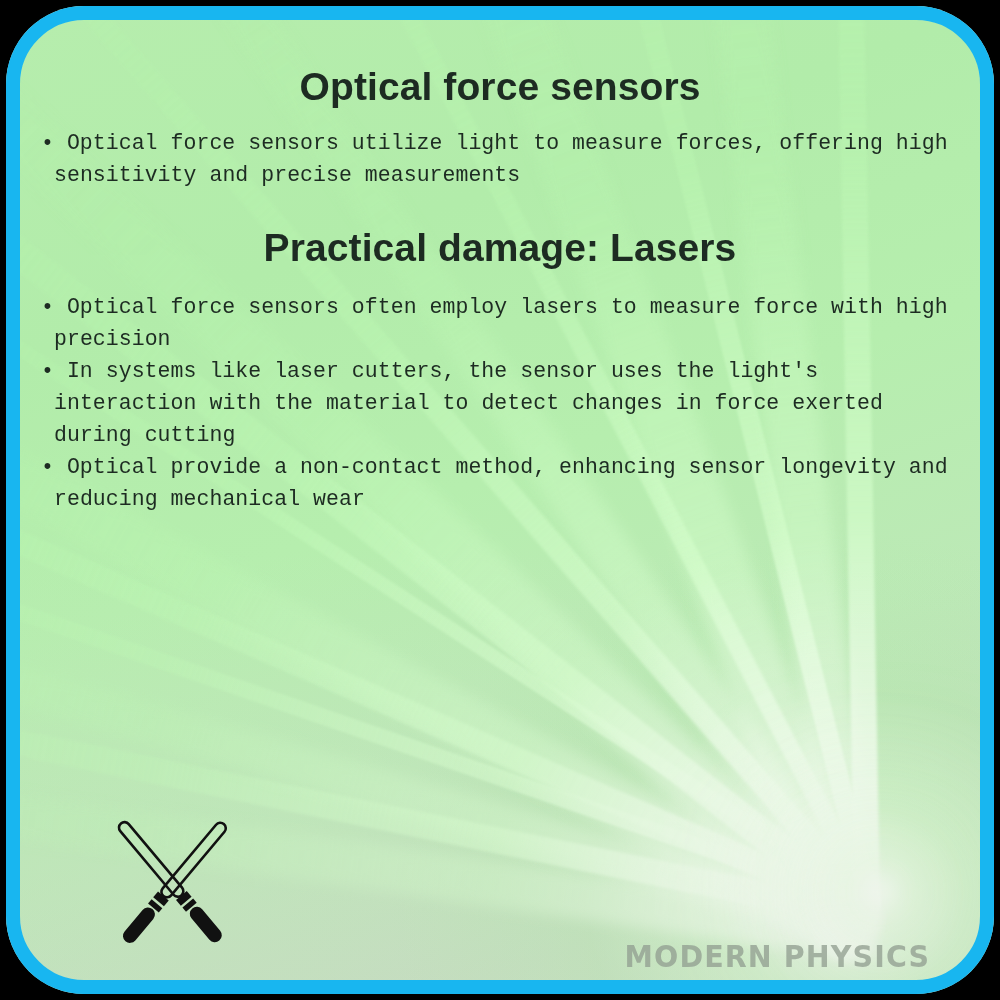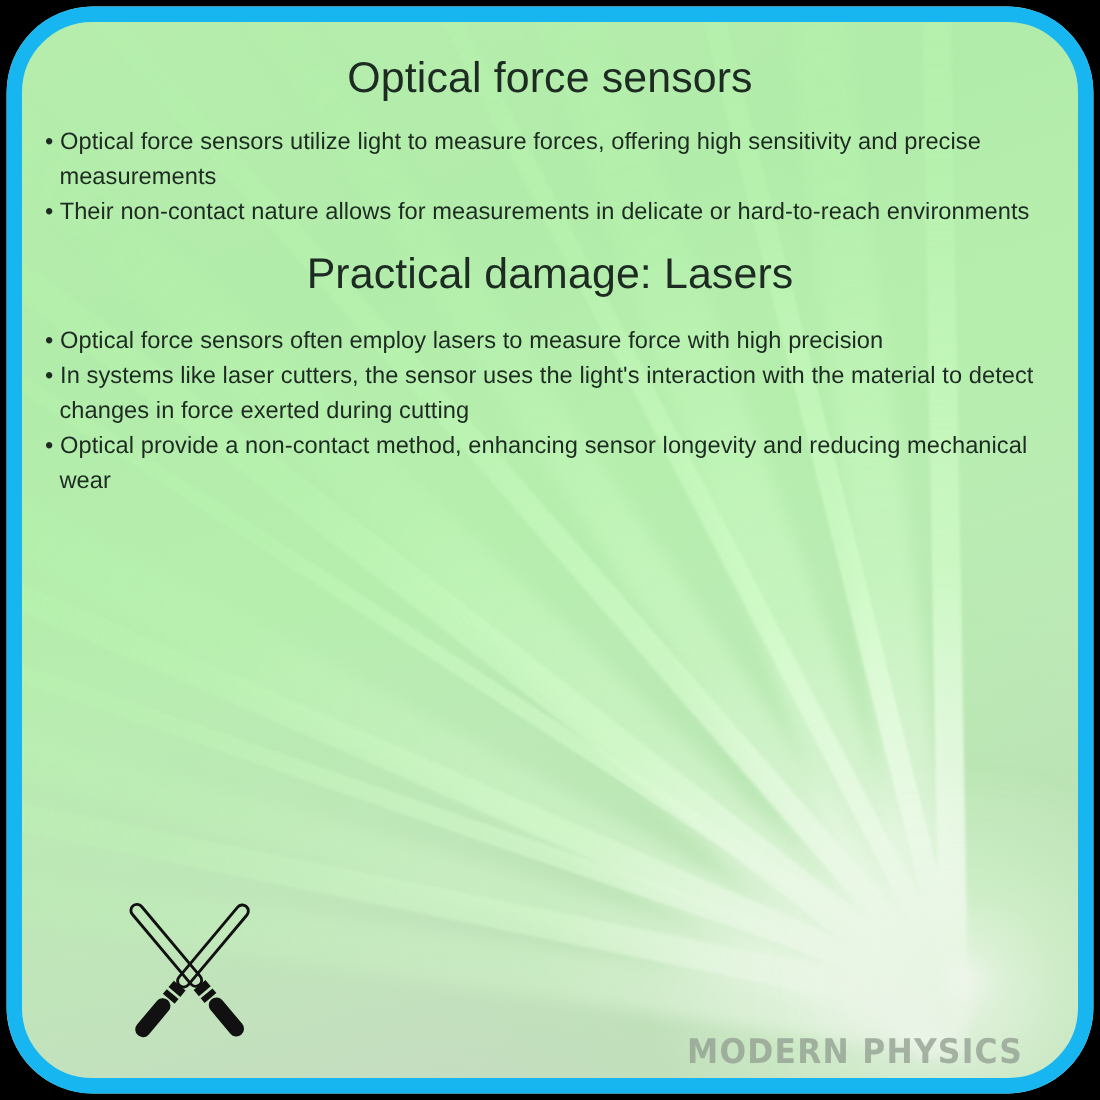--- a/index.html
+++ b/index.html
@@ -122,43 +122,44 @@
   #content {
     position: absolute;
     left: 20px; top: 20px;
     width: 960px;
     height: 960px;
     box-sizing: border-box;
     padding: 0 21px;
   }
 
   .heading {
-    margin: 0;
+    margin: 15px;
     text-align: center;
     color: #1d2b22;
-    font-weight: 400;
+    font-weight: 700;
     font-size: 39px;
     line-height: 1.15;
     letter-spacing: 0.1px;
   }
   #title-optical-force-sensors { padding-top: 30px; }
   #title-practical-example     { padding-top: 20px; }
 
   .bullet-list {
     margin: 0;
     padding: 0;
     list-style: none;
   }
   .bullet-item {
     color: #1d2b22;
     font-size: 21.5px;
     line-height: 32px;
     letter-spacing: 0.05px;
     text-indent: -13px;
     padding-left: 13px;
+    font-family: Liberation Mono, monospace;
   }
   #bullets-sensors { margin-top: 17px; }
   #bullets-lasers  { margin-top: 20px; }
 
   
   #lightsaber-icon {
     position: absolute;
     left: 85px;
     top: 808px;
     width: 175px;
@@ -213,21 +214,20 @@
 
     <div id="bg-wash"></div>
   </div>
 
   <div id="content">
 
     <h1 class="heading" id="title-optical-force-sensors">Optical force sensors</h1>
 
     <ul class="bullet-list" id="bullets-sensors">
       <li class="bullet-item">• Optical force sensors utilize light to measure forces, offering high sensitivity and precise measurements</li>
-      <li class="bullet-item">• Their non-contact nature allows for measurements in delicate or hard-to-reach environments</li>
     </ul>
 
     <h2 class="heading" id="title-practical-example">Practical damage: Lasers</h2>
 
     <ul class="bullet-list" id="bullets-lasers">
       <li class="bullet-item">• Optical force sensors often employ lasers to measure force with high precision</li>
       <li class="bullet-item">• In systems like laser cutters, the sensor uses the light's interaction with the material to detect changes in force exerted during cutting</li>
       <li class="bullet-item">• Optical provide a non-contact method, enhancing sensor longevity and reducing mechanical wear</li>
     </ul>
   </div>

